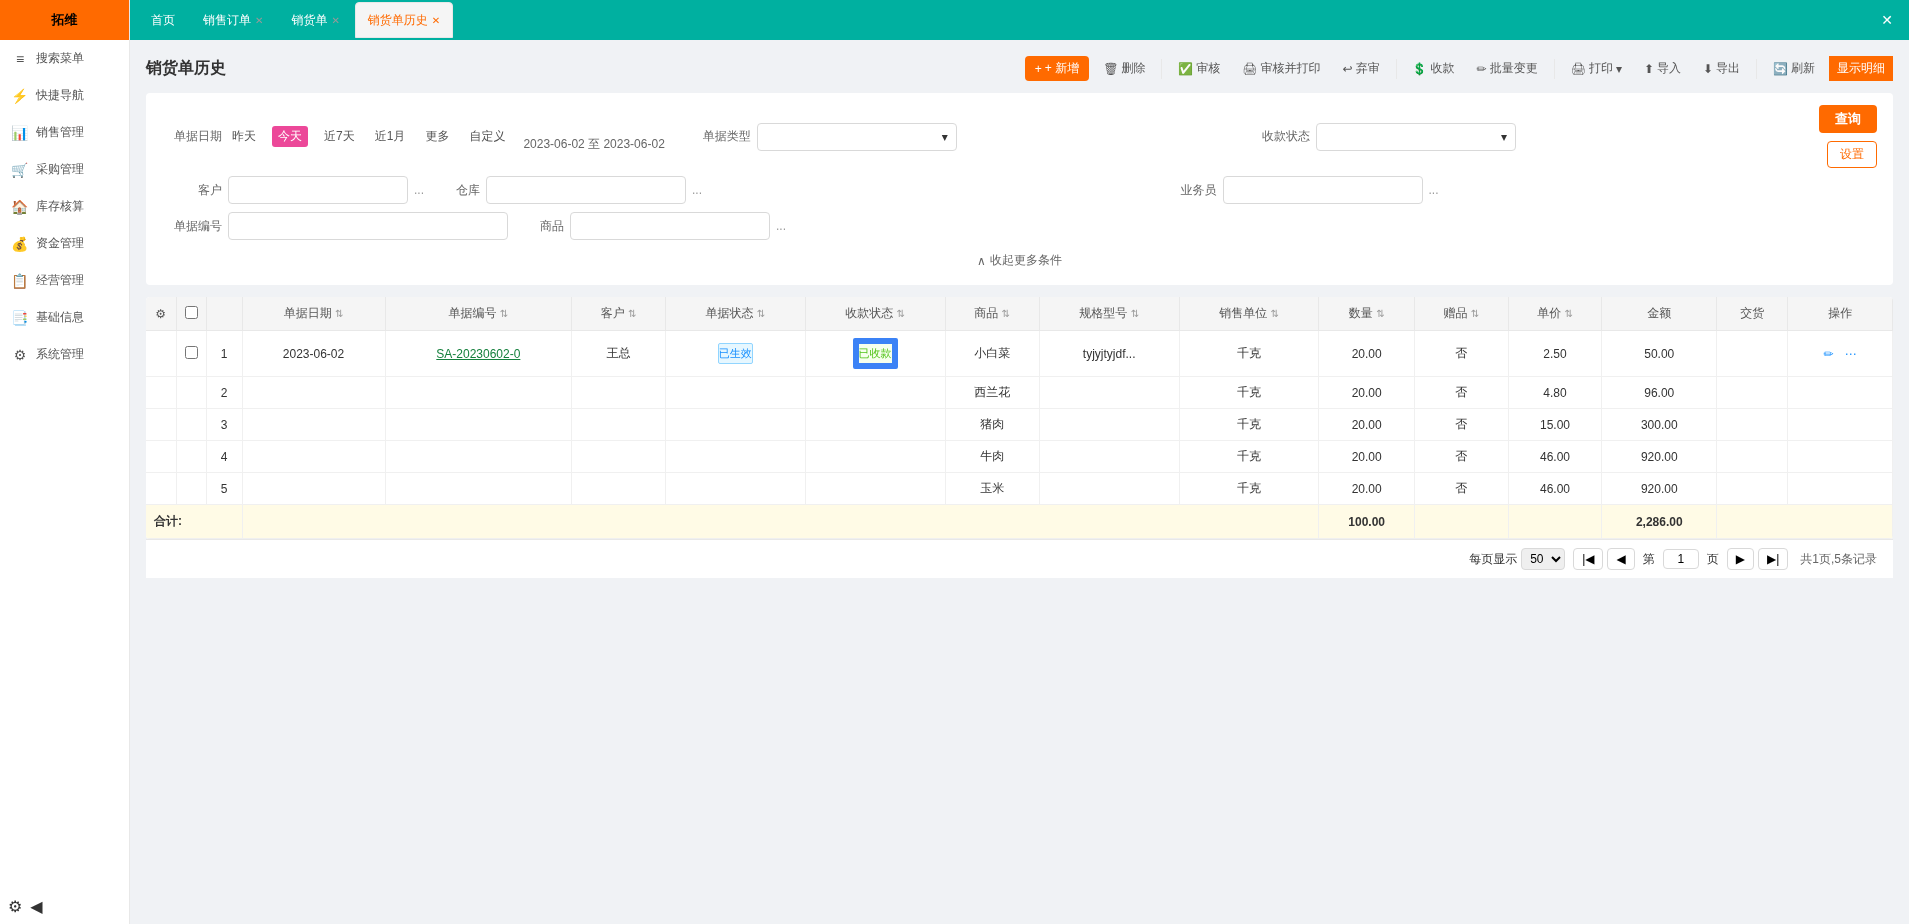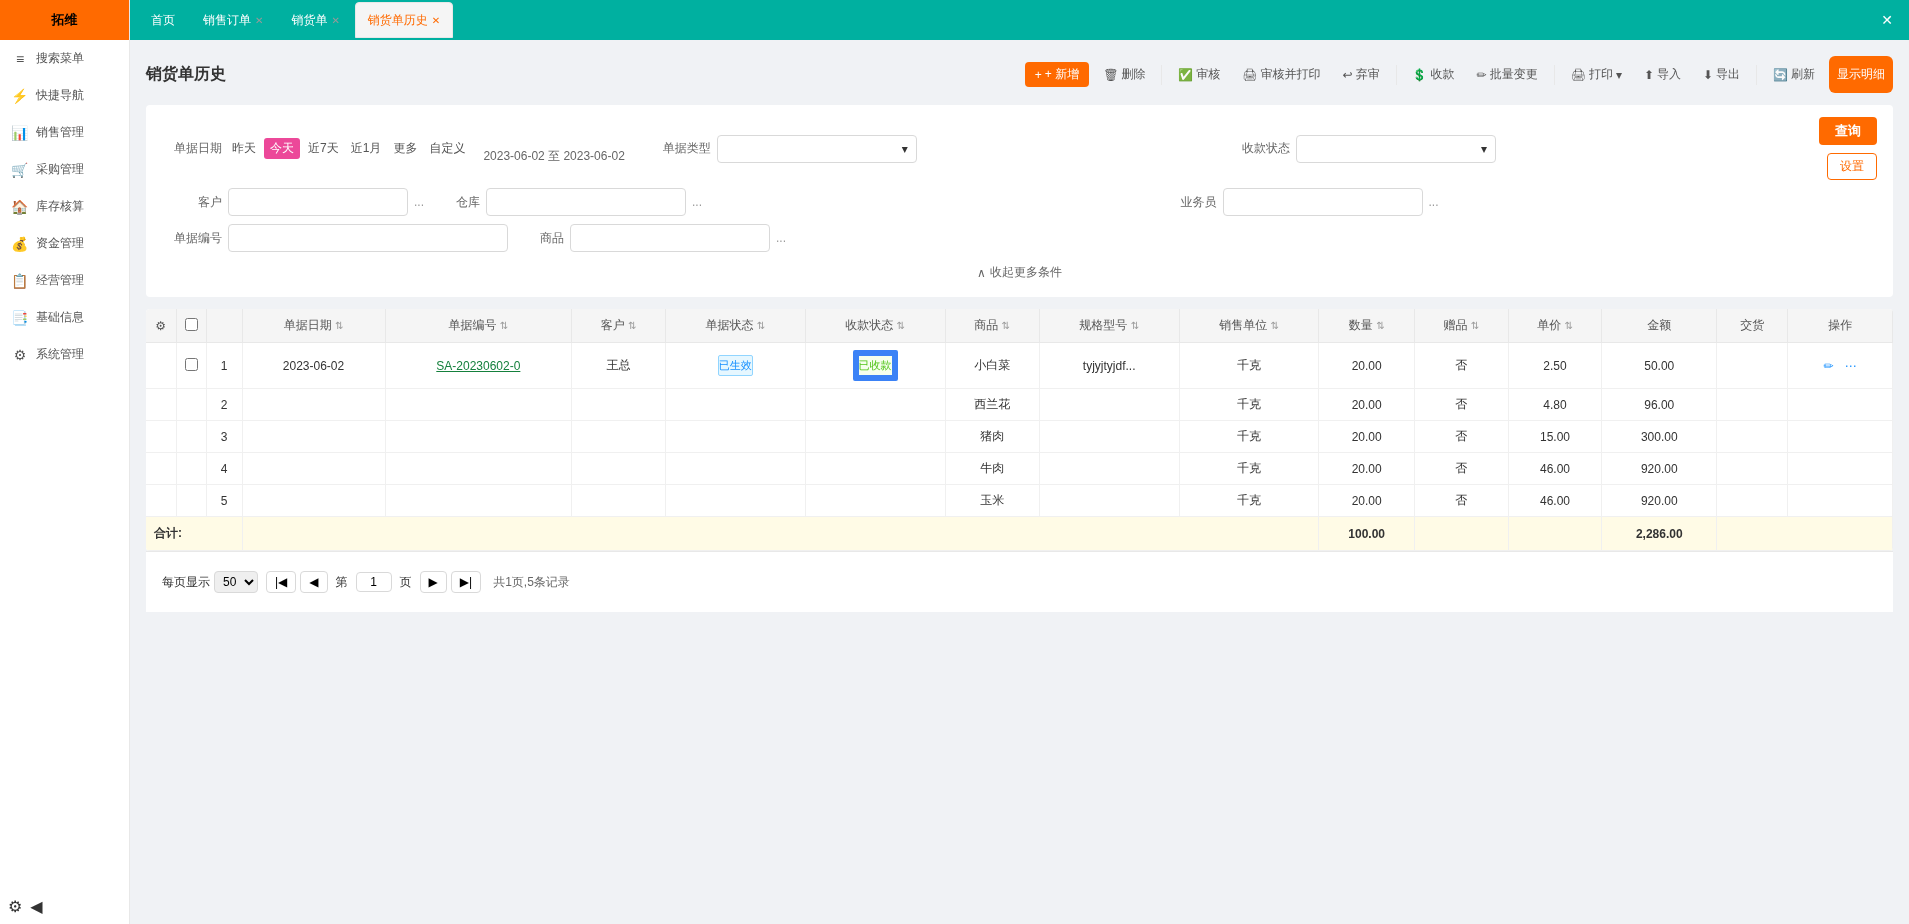--- a/index.html
+++ b/index.html
@@ -34,21 +34,21 @@
     .toolbar-btn.primary { background: #ff6a00; color: #fff; border-radius: 4px; padding: 4px 10px; }
 
     
     .filter-section { background: #fff; border-radius: 4px; padding: 12px 16px; margin-bottom: 12px; }
     .filter-row { display: flex; align-items: center; gap: 16px; margin-bottom: 8px; }
     .filter-item { display: flex; align-items: center; gap: 6px; }
     .filter-label { color: #666; white-space: nowrap; min-width: 60px; text-align: right; }
     .filter-input { border: 1px solid #d9d9d9; border-radius: 4px; padding: 4px 8px; font-size: 12px; height: 28px; min-width: 120px; }
     .filter-select { border: 1px solid #d9d9d9; border-radius: 4px; padding: 4px 8px; font-size: 12px; height: 28px; min-width: 160px; cursor: pointer; background: #fff; display: flex; align-items: center; justify-content: space-between; }
     .filter-dots { color: #999; cursor: pointer; }
-    .date-shortcuts { display: flex; gap: 4px; }
+    .date-shortcuts { display: flex; gap: 12px; }
     .date-shortcut { cursor: pointer; color: #555; font-size: 12px; padding: 2px 4px; }
     .date-shortcut.active { background: #ec4899; color: #fff; border-radius: 3px; padding: 2px 6px; }
     .date-value { color: #666; font-size: 12px; margin-top: 16px; }
     .collapse-btn { display: flex; align-items: center; justify-content: center; gap: 4px; color: #666; cursor: pointer; font-size: 12px; padding: 4px; }
 
     
     .table-container { background: #fff; border-radius: 4px; overflow: hidden; }
     .data-table { width: 100%; border-collapse: collapse; font-size: 12px; }
     .data-table thead tr { background: #f5f5f5; }
     .data-table th { padding: 8px 6px; text-align: center; border-bottom: 1px solid #e8e8e8; border-right: 1px solid #e8e8e8; color: #555; font-weight: normal; white-space: nowrap; cursor: pointer; user-select: none; }
@@ -59,21 +59,21 @@
     .status-paid { background: #f6ffed; color: #52c41a; border: 6px solid #3b82f6; }
     .action-btn { color: #1890ff; cursor: pointer; padding: 0 4px; font-size: 12px; }
     .link-text { color: #15803d; cursor: pointer; text-decoration: underline; }
     .settings-icon-cell { width: 30px; }
 
     
     .summary-row { background: #fffbe6; }
     .summary-row td { font-weight: bold; padding: 8px 6px; }
 
     
-    .pagination-bar { display: flex; align-items: center; padding: 19px 16px; background: #fff; border-top: 1px solid #e8e8e8; gap: 8px; }
+    .pagination-bar { display: flex; align-items: center; justify-content: flex-end; padding: 8px 16px; background: #fff; border-top: 1px solid #e8e8e8; gap: 8px; }
     .page-size-select { display: flex; align-items: center; gap: 4px; }
     .page-size-select select { border: 1px solid #d9d9d9; border-radius: 4px; padding: 2px 4px; font-size: 12px; }
     .page-nav { display: flex; align-items: center; gap: 4px; }
     .page-nav button { border: 1px solid #d9d9d9; border-radius: 4px; padding: 3px 8px; background: #fff; cursor: pointer; font-size: 12px; }
     .page-info { font-size: 12px; color: #666; }
     .page-input { width: 36px; border: 1px solid #d9d9d9; border-radius: 4px; padding: 2px 4px; text-align: center; font-size: 12px; }
 
     
     .query-btn { background: #ff6a00; color: #fff; border: none; border-radius: 4px; padding: 5px 16px; cursor: pointer; font-size: 13px; font-weight: bold; }
     .settings-btn { background: #fff; color: #ff6a00; border: 1px solid #ff6a00; border-radius: 4px; padding: 4px 12px; cursor: pointer; font-size: 12px; display: block; margin-top: 4px; }
@@ -200,21 +200,21 @@
         </button>
         <button class="toolbar-btn">
           <span>⬇</span>
           <span>导出</span>
         </button>
         <div class="separator"></div>
         <button class="toolbar-btn">
           <span>🔄</span>
           <span>刷新</span>
         </button>
-        <button class="toolbar-btn" style="background:#ff6a00;color:#fff;border-radius:6px;padding:10px 8px;">
+        <button class="toolbar-btn" style="background:#ff6a00;color:#fff;border-radius:0;padding:4px 8px;">
           <span>显示明细</span>
         </button>
       </div>
     </div>
 
     <div class="filter-section">
 
       <div class="filter-row">
         <div class="filter-item">
           <span class="filter-label">单据日期</span>

